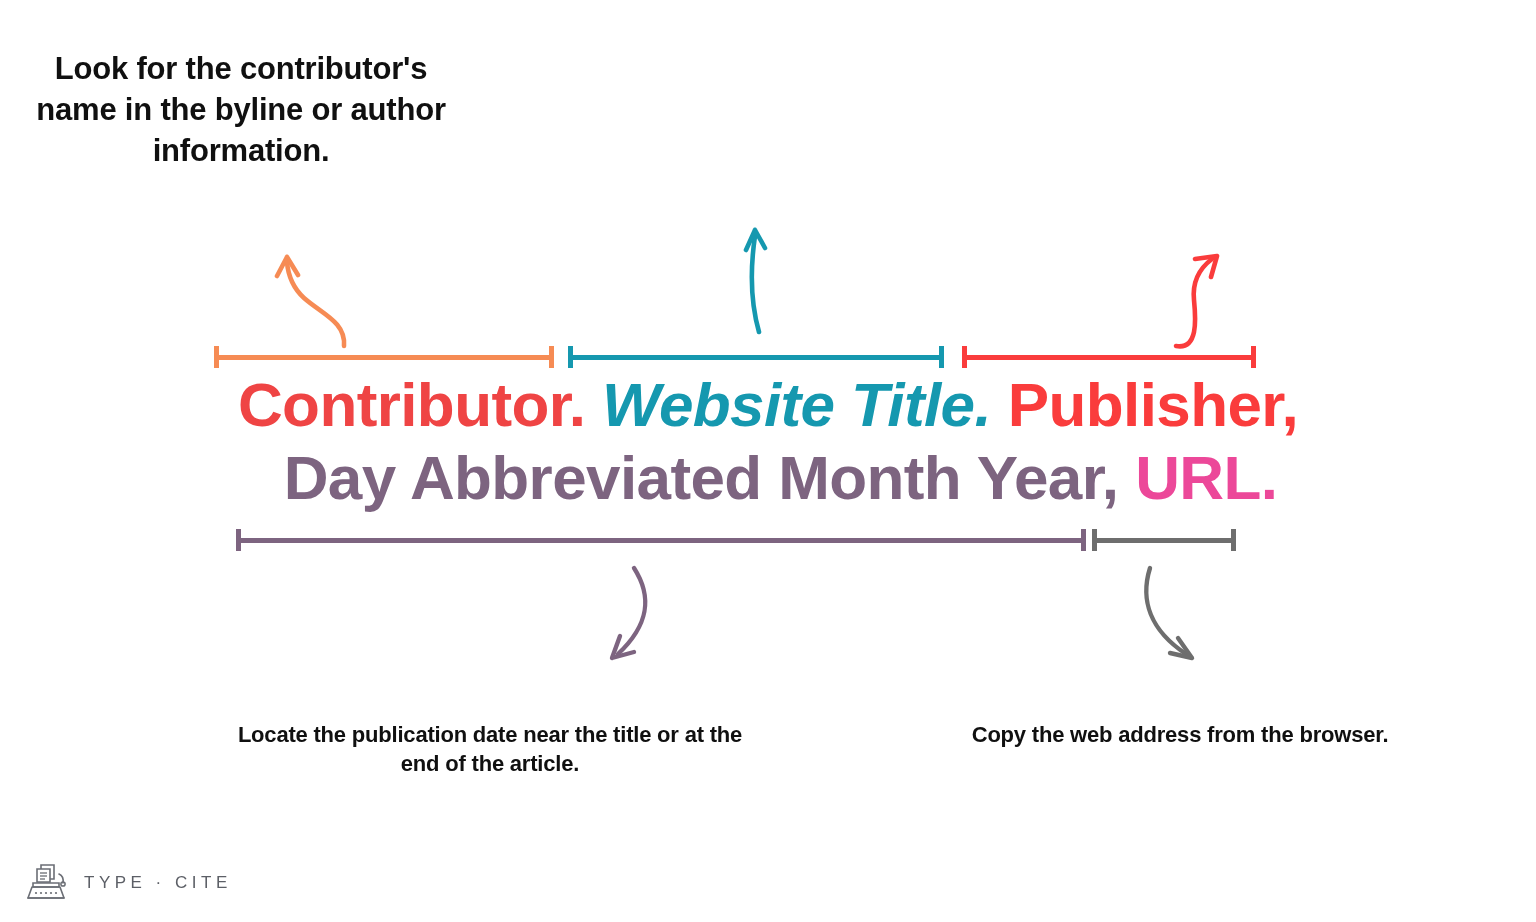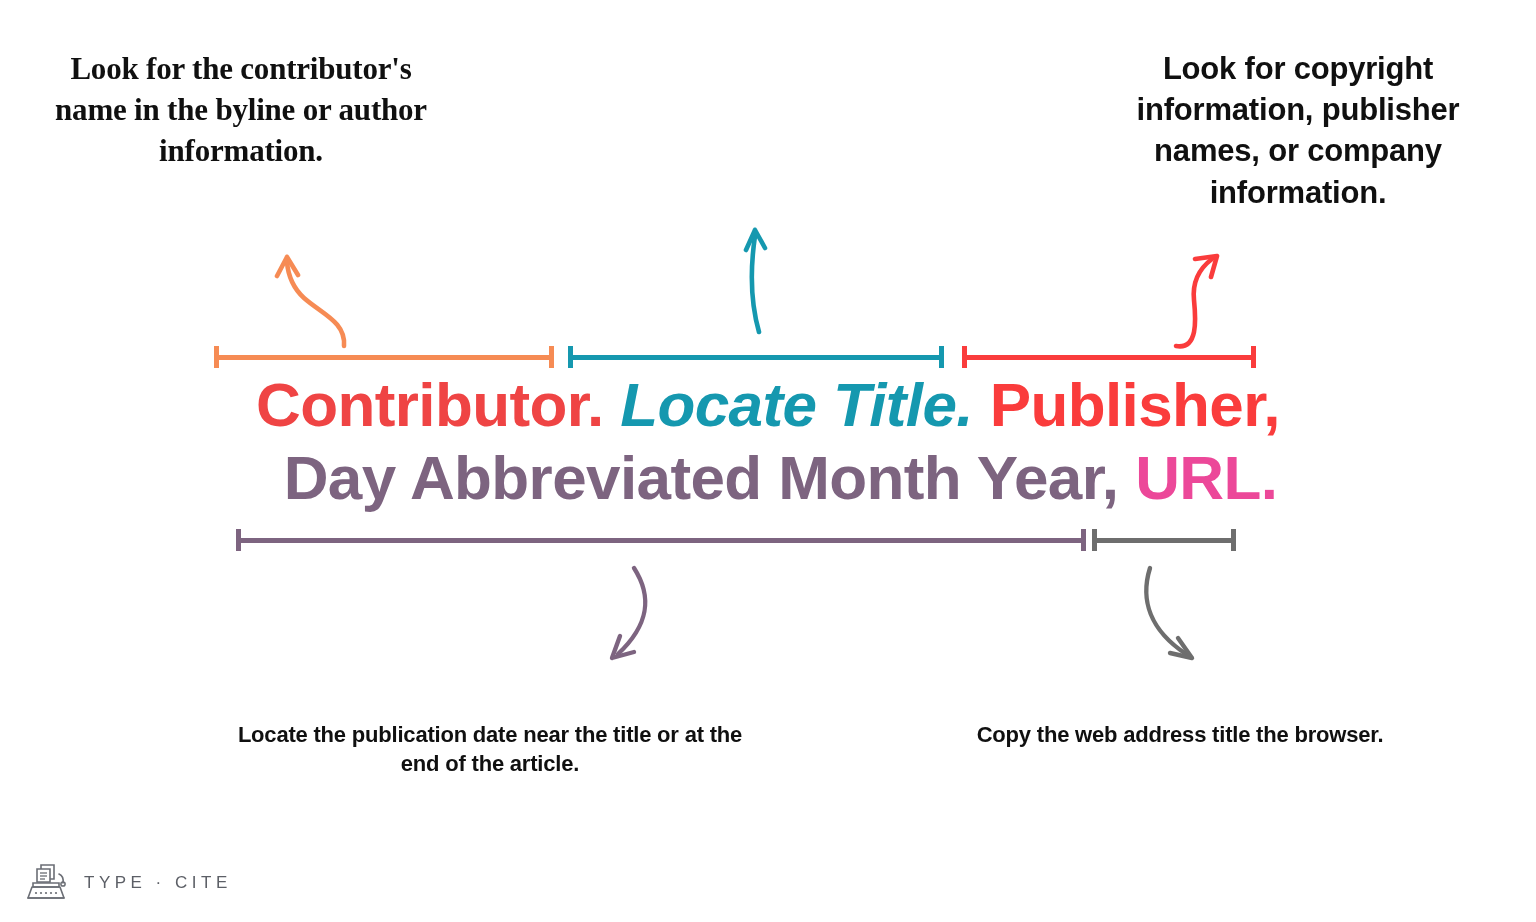--- a/index.html
+++ b/index.html
@@ -22,21 +22,21 @@
     position: absolute;
     text-align: center;
     font-weight: bold;
     color: #101010;
     line-height: 1.33;
     letter-spacing: -0.2px;
   }
   .note-top    { font-size: 31px; }
   .note-bottom { font-size: 22px; margin-top: 32px; }
 
-  #note-contributor { left: 36px;   top: 48px;  width: 410px; font-family: Liberation Serif, serif; }
+  #note-contributor { left: 36px;   top: 48px;  width: 410px; }
   #note-title       { left: 548px;  top: 65px;  width: 420px; }
   #note-publisher   { left: 1098px; top: 48px;  width: 400px; }
   #note-date        { left: 222px;  top: 688px; width: 536px; }
   #note-url         { left: 922px;  top: 688px; width: 516px; }
 
   
   #citation {
     position: absolute;
     left: 0;
     top: 368px;
@@ -108,25 +108,24 @@
   }
 </style>
 </head>
 <body>
 
 <div id="stage">
 
   <div class="note note-top" id="note-contributor">Look for the contributor's name in the byline or author information.</div>
 
 
-  <div class="note note-top" id="note-publisher">Look for copyright information, publisher names, or company information.</div>
 
   <div class="note note-bottom" id="note-date">Locate the publication date near the title or at the end of the article.</div>
 
-  <div class="note note-bottom" id="note-url">Copy the web address title the browser.</div>
+  <div class="note note-bottom" id="note-url">Copy the web address from the browser.</div>
 
   <div class="bracket" id="bracket-contributor">
     <span class="cap left"></span>
     <span class="rule"></span>
     <span class="cap right"></span>
   </div>
   <div class="bracket" id="bracket-title">
     <span class="cap left"></span>
     <span class="rule"></span>
     <span class="cap right"></span>
@@ -143,21 +142,21 @@
     <span class="cap right"></span>
   </div>
   <div class="bracket" id="bracket-url">
     <span class="cap left"></span>
     <span class="rule"></span>
     <span class="cap right"></span>
   </div>
 
   <div id="citation">
     <span class="line">
-      <span class="seg-contributor">Contributor.</span><span> </span><span class="seg-title">Locate Title.</span><span> </span><span class="seg-publisher">Publisher,</span>
+      <span class="seg-contributor">Contributor.</span><span> </span><span class="seg-title">Website Title.</span><span> </span><span class="seg-publisher">Publisher,</span>
     </span>
     <span class="line">
       <span class="seg-date">Day Abbreviated Month Year,</span><span> </span><span class="seg-url">URL.</span>
     </span>
   </div>
 
   <svg class="arrow" id="arrow-contributor" style="left:262px; top:248px;" width="130" height="106" viewBox="0 0 130 106">
     <path d="M82 98 C 84 74, 60 66, 42 50 C 30 39, 26 26, 25 14" fill="none" stroke="#F68B54" stroke-width="4.6" stroke-linecap="round"></path>
     <path d="M25 9 L 15 28 M25 9 L 36 27" fill="none" stroke="#F68B54" stroke-width="4.6" stroke-linecap="round" stroke-linejoin="round"></path>
   </svg>

